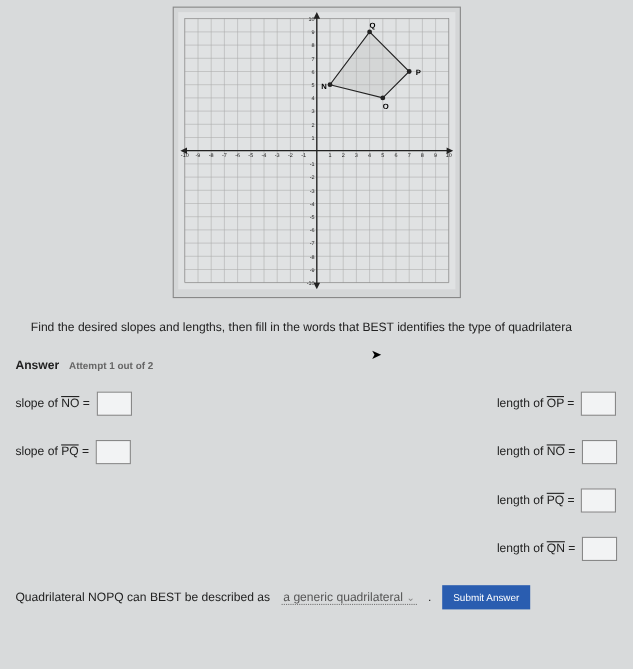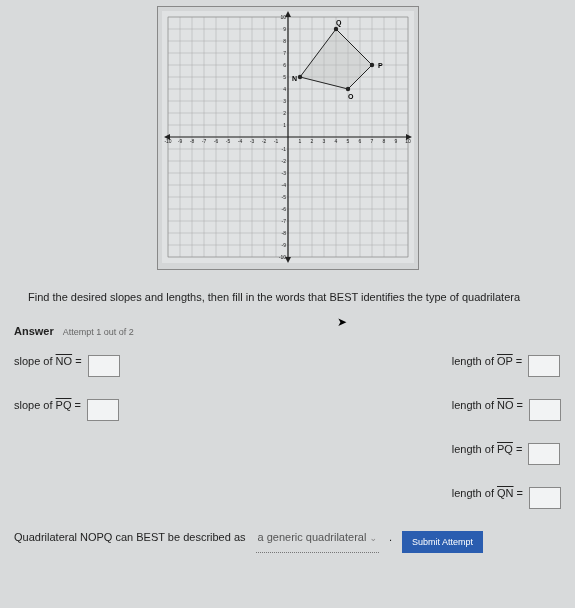--- a/index.html
+++ b/index.html
@@ -10,27 +10,27 @@
     .grid line{stroke:#aaa;stroke-width:0.5}
     .axis line{stroke:#222;stroke-width:1.2}
     .axis .arrow{fill:#222}
     .tick text{font-size:5px;fill:#222}
     .pt-label{font-size:7px;font-weight:bold}
     .poly{fill:#bbb;fill-opacity:0.3;stroke:#222;stroke-width:1}
     .dot{fill:#222}
     .prompt{padding:8px 28px 12px;line-height:1.4}
     .answer{padding:8px 14px}
     .answer-hdr{font-weight:bold;font-size:11px;margin-bottom:18px}
-    .attempt{font-weight:normal;font-size:9px;color:#666;margin-left:6px}
+    .attempt{font-weight:bold;font-size:9px;color:#666;margin-left:6px}
     .rows{display:flex;justify-content:space-between}
     .col{display:flex;flex-direction:column;gap:22px}
-    .line{display:flex;gap:6px;font-size:11px}
+    .line{display:flex;align-items:center;gap:6px;font-size:11px}
     .ov{text-decoration:overline}
     .box{width:32px;height:22px;border:1px solid #888;background:#f2f3f4}
-    .footer{display:flex;gap:10px;padding:14px 14px 0;font-size:11px}
+    .footer{display:flex;align-items:center;gap:10px;padding:14px 14px 0;font-size:11px}
     .dd{color:#555;border-bottom:1px dotted #777;padding:0 2px}
     .chev{font-size:9px;color:#888}
     .submit{background:#2a5db0;color:#fff;font-size:9px;padding:6px 10px;border:none;cursor:pointer}
     .cursor{position:absolute;left:337px;top:315px;font-size:12px;color:#000;pointer-events:none}
   </style>
 </head>
 <body>
 
 <div class="chart-wrap">
   <div class="chart-frame">
@@ -182,16 +182,16 @@
   </div>
 </div>
 
 <div class="footer">
   <span>Quadrilateral NOPQ can BEST be described as </span>
   <span class="dd">
     <span>a generic quadrilateral</span>
     <span class="chev">⌄</span>
   </span>
   <span>.</span>
-  <button class="submit">Submit Attempt</button>
+  <button class="submit">Submit Answer</button>
 </div>
 
 <div class="cursor">➤</div>
 
 </body></html>

